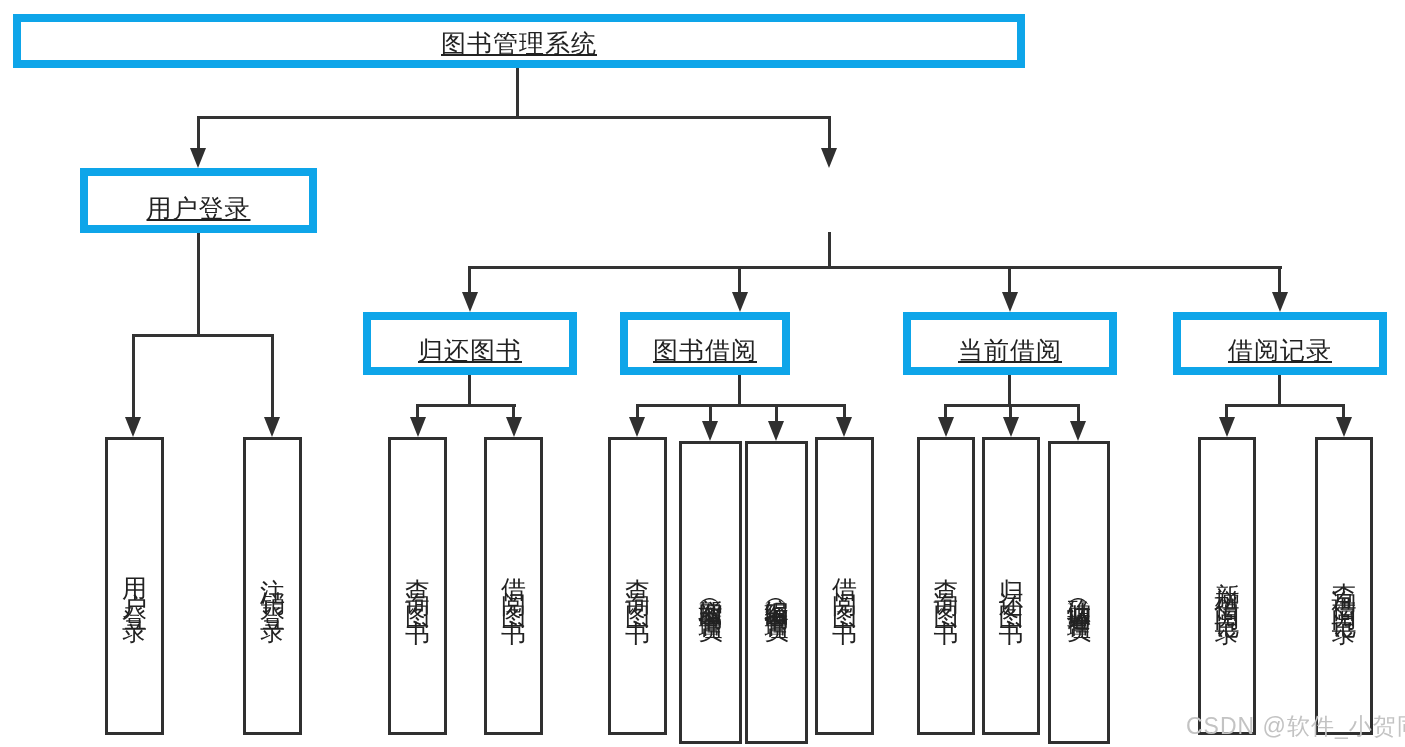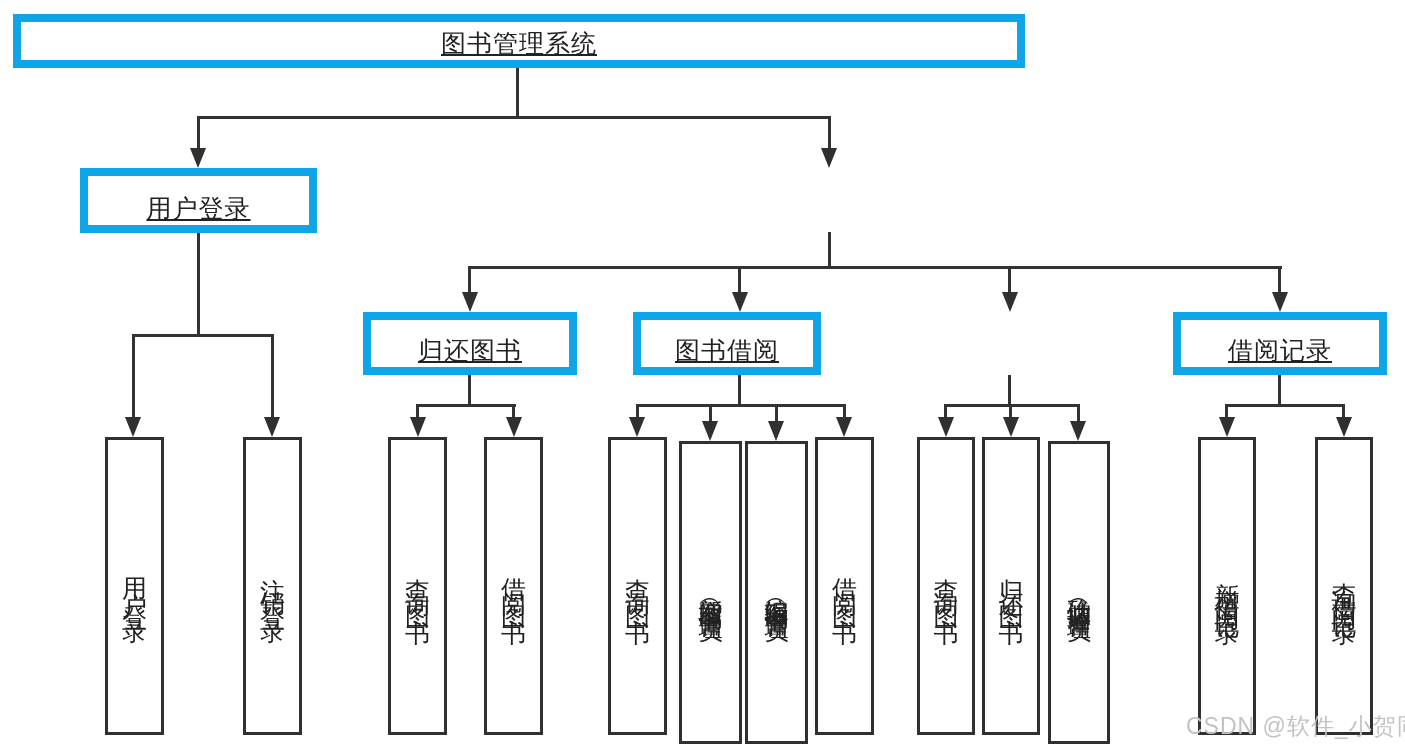--- a/index.html
+++ b/index.html
@@ -72,22 +72,25 @@
   <div class="v" style="left:738px;top:266px;height:28px;"></div>
   <div class="tri" style="left:732px;top:292px;"></div>
   <div class="v" style="left:1008px;top:266px;height:28px;"></div>
   <div class="tri" style="left:1002px;top:292px;"></div>
   <div class="v" style="left:1278px;top:266px;height:28px;"></div>
   <div class="tri" style="left:1272px;top:292px;"></div>
 
   <div class="box" style="left:363px;top:312px;width:214px;height:63px;">
     <span>归还图书</span>
   </div>
-  <div class="box" style="left:633px;top:312px;width:188px;height:63px;">
+  <div class="box" style="left:620px;top:312px;width:170px;height:63px;">
     <span>图书借阅</span>
+  </div>
+  <div class="box" style="left:903px;top:312px;width:214px;height:63px;">
+    <span>当前借阅</span>
   </div>
   <div class="box" style="left:1173px;top:312px;width:214px;height:63px;">
     <span>借阅记录</span>
   </div>
 
   <div class="v" style="left:468px;top:375px;height:32px;"></div>
   <div class="h" style="left:416px;top:404px;width:100px;"></div>
   <div class="v" style="left:416px;top:404px;height:15px;"></div>
   <div class="tri" style="left:410px;top:417px;"></div>
   <div class="v" style="left:512px;top:404px;height:15px;"></div>

